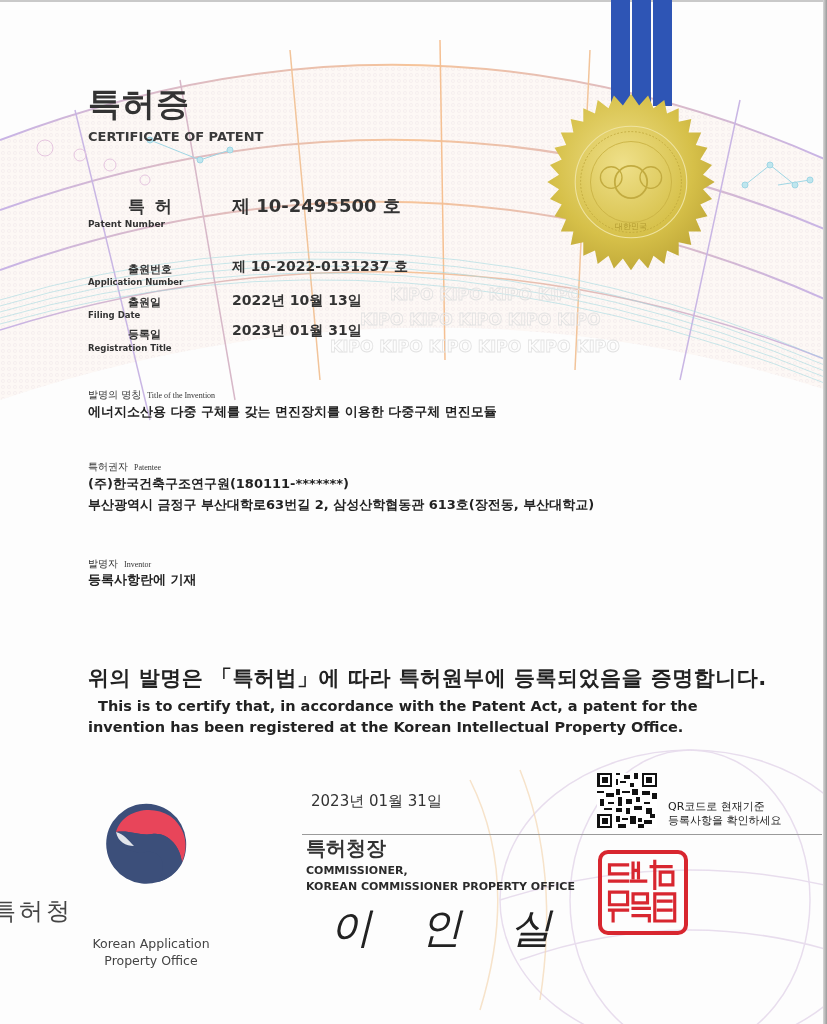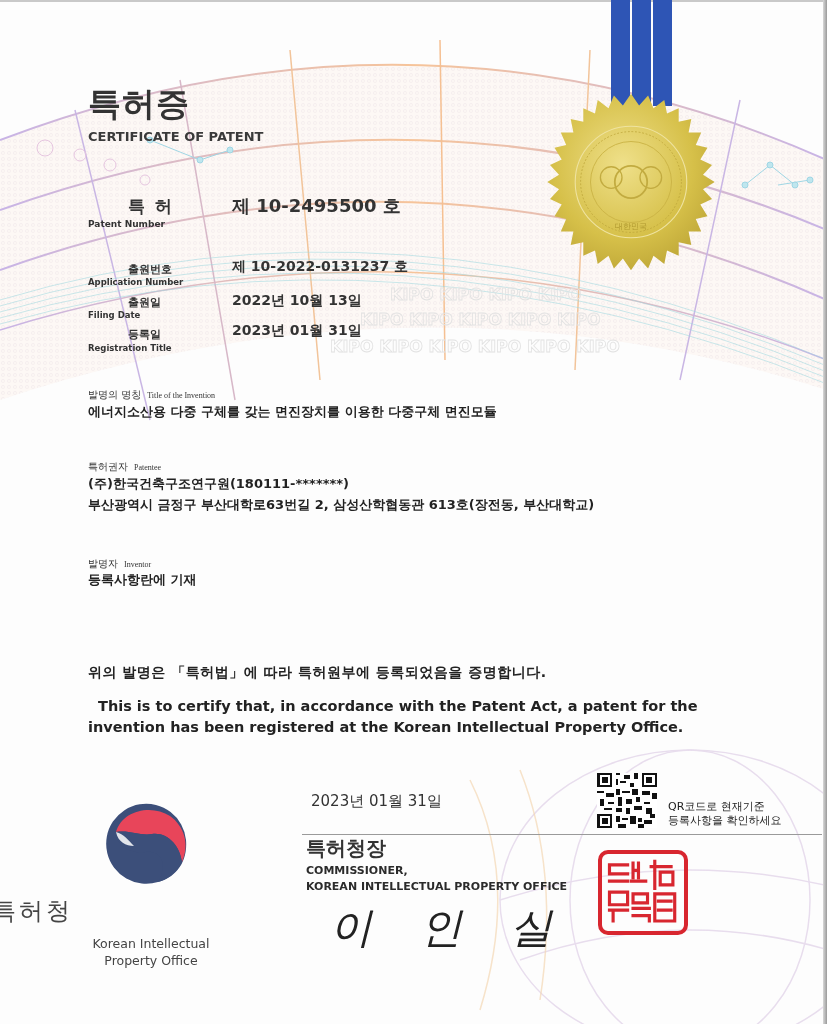--- a/index.html
+++ b/index.html
@@ -25,21 +25,21 @@
     .title-en { position: absolute; left: 88px; top: 129px; font-size: 13px; font-weight: bold; color: #3a3a3a; }
 
     .row-label-ko { position: absolute; left: 88px; font-weight: bold; color: #333; margin-left: 40px; }
     .row-label-en { position: absolute; left: 88px; font-size: 8.5px; font-weight: bold; color: #333; }
     .row-value { position: absolute; left: 232px; font-weight: bold; color: #333; }
 
     .section-label { position: absolute; left: 88px; font-size: 10px; color: #333; }
     .section-label .en { font-size: 8px; margin-left: 6px; font-family: Liberation Serif, serif; }
     .section-value { position: absolute; left: 88px; font-size: 13px; font-weight: bold; color: #222; }
 
-    .cert-ko { position: absolute; left: 88px; top: 664px; font-size: 14px; font-weight: bold; color: #222; letter-spacing: 0.5px; }
+    .cert-ko { position: absolute; left: 88px; top: 664px; font-size: 21px; font-weight: bold; color: #222; letter-spacing: 0.5px; }
     .cert-en { position: absolute; left: 88px; font-size: 14.5px; font-weight: bold; color: #222; }
 
     .issue-date { position: absolute; left: 311px; top: 792px; font-size: 15px; color: #333; }
     .sig-line { position: absolute; left: 302px; top: 834px; width: 520px; height: 1px; background: #9a9a9a; }
     .commissioner-ko { position: absolute; left: 306px; top: 835px; font-size: 20px; font-weight: bold; color: #333; }
     .commissioner-en { position: absolute; left: 306px; font-size: 11px; font-weight: bold; color: #2b2b2b; }
     .signature { position: absolute; left: 330px; top: 900px; font-family: "DejaVu Serif", serif; font-size: 42px; color: #222; letter-spacing: 48px; font-style: italic; }
 
     .qr { position: absolute; left: 597px; top: 773px; width: 60px; height: 55px; }
     .qr-text { position: absolute; left: 668px; top: 800px; font-size: 11px; color: #222; text-align: left; line-height: 14px; width: 120px; }
@@ -245,37 +245,37 @@
   </svg>
   <div class="qr-text">
     <div>QR코드로 현재기준</div>
     <div>등록사항을 확인하세요</div>
   </div>
 
   <div class="sig-line"></div>
 
   <div class="commissioner-ko">특허청장</div>
   <div class="commissioner-en" style="top:864px;">COMMISSIONER,</div>
-  <div class="commissioner-en" style="top:880px;">KOREAN INTELLECTUAL PROPERTY OFFICE</div>
+  <div class="commissioner-en" style="top:880px;">KOREAN COMMISSIONER PROPERTY OFFICE</div>
   <div class="signature">이인실</div>
 
   <svg class="stamp" viewBox="0 0 90 85">
     <g fill="none" stroke="#d8262f" stroke-width="3.5" stroke-linecap="square">
       <path d="M8 12 H28 M8 12 V22 H28 M8 30 H28"></path>
       <path d="M34 10 V26 M40 10 V26 M34 18 H40 M32 30 H48"></path>
       <path d="M58 8 V38 M54 14 H76 M64 20 H78 V34 H64 Z"></path>
       <path d="M8 42 H28 V56 H8 Z M8 62 H28 M12 62 V74"></path>
       <path d="M34 44 H50 V54 H34 Z M34 60 H52 M34 68 H52 V74"></path>
       <path d="M58 44 H80 V74 H58 Z M62 52 H76 M62 62 H76"></path>
     </g>
   </svg>
 
   <svg class="kipo-logo" viewBox="0 0 100 90">
     <path d="M86 40 A40 40 0 1 0 58 82 C 74 78 88 64 86 40 Z" fill="#3c4f7a"></path>
     <path d="M16 32 C 22 10 52 4 70 16 C 84 26 90 44 82 62 C 80 46 68 32 52 34 C 40 36 30 30 16 32 Z" fill="#e8455a"></path>
     <path d="M16 32 C 30 30 40 36 52 34 C 68 32 80 46 82 62 C 76 74 66 80 58 82 C 68 66 62 50 46 52 C 30 54 16 46 16 32 Z" fill="#3c4f7a"></path>
     <path d="M16 32 C 18 42 26 46 34 46 C 28 40 24 34 16 32 Z" fill="#ffffff" opacity="0.85"></path>
   </svg>
   <div class="kipo-ko"><span>특허청</span></div>
-  <div class="kipo-en" style="top:935px;">Korean Intellectual</div>
+  <div class="kipo-en" style="top:935px;">Korean Application</div>
   <div class="kipo-en" style="top:952px;">Property Office</div>
 
 </div>
 
 </body></html>

